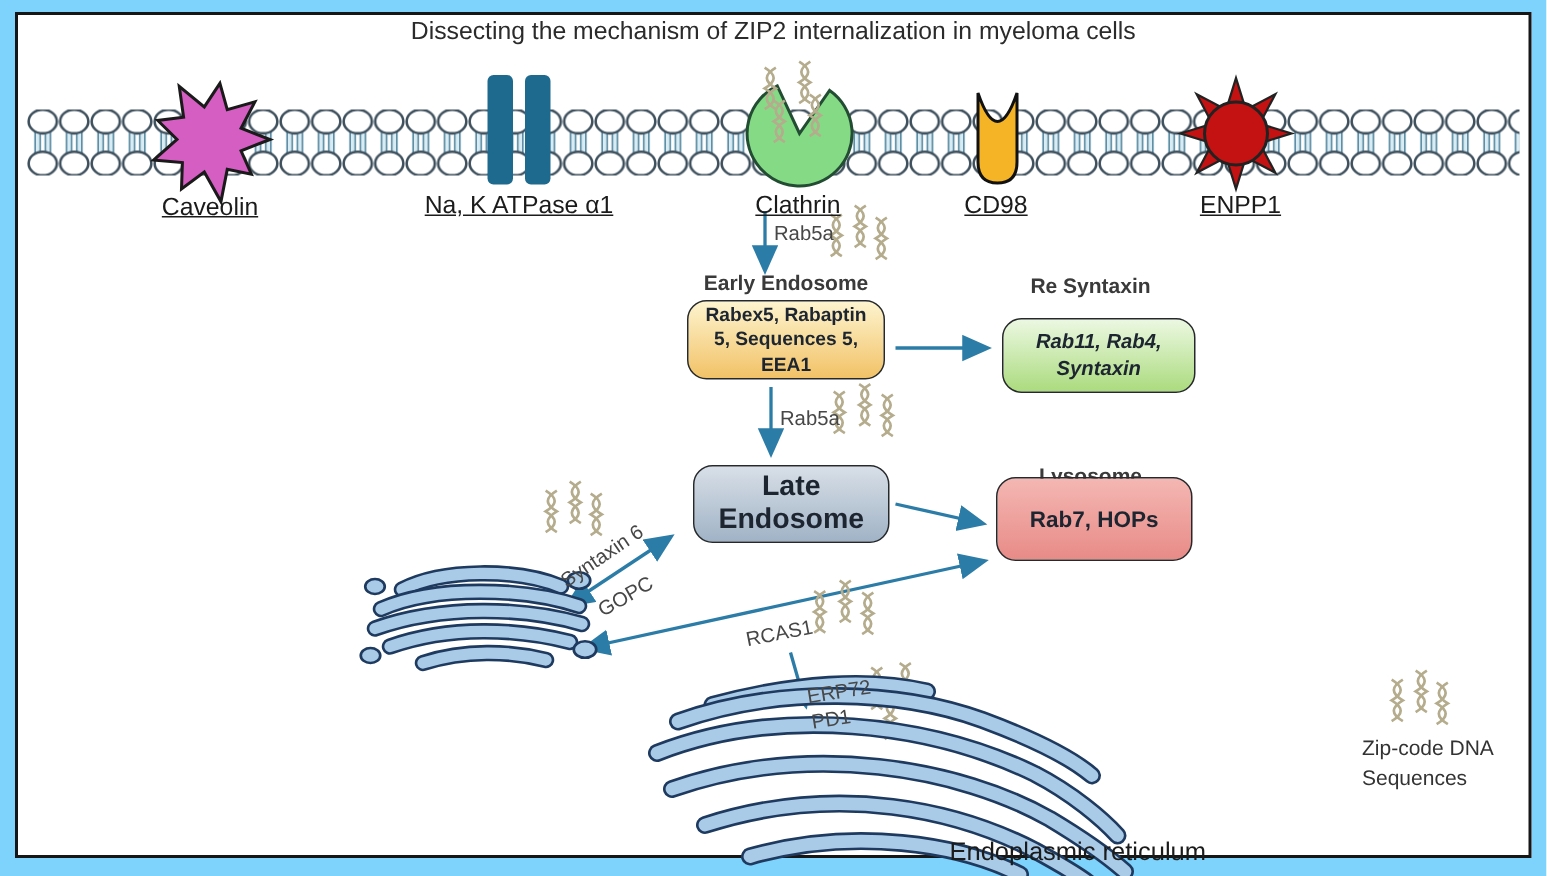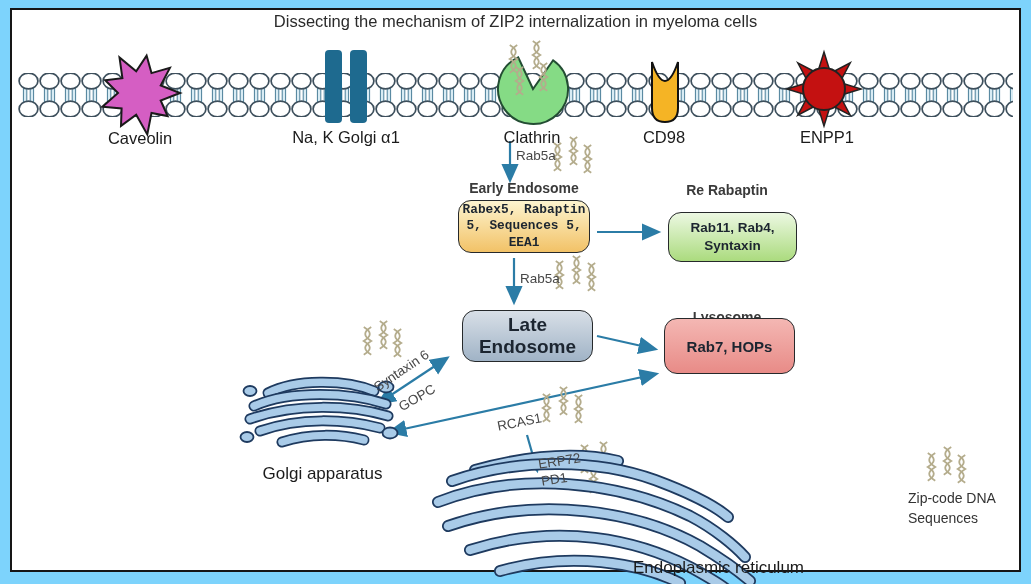--- a/index.html
+++ b/index.html
@@ -3,29 +3,29 @@
 <meta charset="utf-8">
 <style>
   html,body{margin:0;padding:0;background:#ffffff;}
   .stage{position:relative;width:1031px;height:584px;background:#7dd3fc;overflow:hidden;
          font-family:"Liberation Sans", sans-serif;}
   .frame{position:absolute;left:10px;top:8px;width:1011px;height:564px;
          border:2.5px solid #161616;box-sizing:border-box;background:#fff;}
   svg.layer{position:absolute;left:0;top:0;width:1031px;height:584px;}
   .lbl{position:absolute;color:#1b1b1b;white-space:nowrap;}
   .title{left:0;width:1031px;top:12px;text-align:center;font-size:16.5px;font-weight:500;color:#2b2b2b;}
-  .protein-lbl{font-size:16.5px;text-align:center;}
+  .protein-lbl{font-size:16.5px;text-align:center;text-decoration:underline;}
   .small-lbl{font-size:13.5px;color:#474747;}
   .node-lbl{font-size:14px;font-weight:700;color:#3a3a3a;text-align:center;}
   .rot{transform-origin:left top;}
   .box{position:absolute;border:1.7px solid #26292b;border-radius:13px;box-sizing:border-box;
        display:flex;flex-direction:column;align-items:center;justify-content:center;
        font-weight:bold;color:#1c2530;text-align:center;}
-  .box-early{background:linear-gradient(180deg,#fdf4cf 0%,#f2c267 100%);font-size:12.8px;line-height:1.3;font-family:Liberation Mono, monospace;}
-  .box-re{background:linear-gradient(180deg,#ecf8e2 0%,#abdb7e 100%);font-size:13.5px;line-height:1.35;}
+  .box-early{background:linear-gradient(180deg,#fdf4cf 0%,#f2c267 100%);font-size:12.8px;line-height:1.3;}
+  .box-re{background:linear-gradient(180deg,#ecf8e2 0%,#abdb7e 100%);font-size:13.5px;line-height:1.35;font-style:italic;}
   .box-late{background:linear-gradient(180deg,#d8dfe7 0%,#a0b3c6 100%);font-size:19px;}
   .box-lys{background:linear-gradient(180deg,#f4b7b3 0%,#e88b87 100%);font-size:15px;}
   .org-lbl{font-size:17px;color:#1b1b1b;}
   .legend-txt{font-size:14px;color:#333;line-height:1.4;white-space:normal;}
   .org-o{stroke:#1e3a5f;stroke-width:11;fill:none;stroke-linecap:round;}
   .org-i{stroke:#a9cbe8;stroke-width:7.5;fill:none;stroke-linecap:round;}
   .er-o{stroke:#1e3a5f;stroke-width:12;fill:none;stroke-linecap:round;}
   .er-i{stroke:#a9cbe8;stroke-width:8.5;fill:none;stroke-linecap:round;}
   .dna{stroke:#b4ac8c;fill:none;}
   .arrow{stroke:#2b7ca6;stroke-width:2.2;fill:none;}
@@ -158,28 +158,28 @@
       <path class="er-o" d="M448,526 C540,494 640,512 700,546 C725,561 742,574 750,581"></path>
       <path class="er-i" d="M448,526 C540,494 640,512 700,546 C725,561 742,574 750,581"></path>
       <path class="er-o" d="M470,550 C560,521 640,541 690,567 C710,578 720,584 726,589"></path>
       <path class="er-i" d="M470,550 C560,521 640,541 690,567 C710,578 720,584 726,589"></path>
       <path class="er-o" d="M500,571 C570,551 640,563 680,583"></path>
       <path class="er-i" d="M500,571 C570,551 640,563 680,583"></path>
     </g>
   </svg>
 
   <div class="lbl protein-lbl" style="left:80px;top:129px;width:120px;">Caveolin</div>
-  <div class="lbl protein-lbl" style="left:256px;top:128px;width:180px;">Na, K Golgi α1</div>
+  <div class="lbl protein-lbl" style="left:256px;top:128px;width:180px;">Na, K ATPase α1</div>
   <div class="lbl protein-lbl" style="left:472px;top:128px;width:120px;">Clathrin</div>
   <div class="lbl protein-lbl" style="left:614px;top:128px;width:100px;">CD98</div>
   <div class="lbl protein-lbl" style="left:767px;top:128px;width:120px;">ENPP1</div>
 
   <div class="lbl small-lbl" style="left:516px;top:148px;">Rab5a</div>
   <div class="lbl node-lbl" style="left:454px;top:180px;width:140px;">Early Endosome</div>
-  <div class="lbl node-lbl" style="left:657px;top:182px;width:140px;">Re Rabaptin</div>
+  <div class="lbl node-lbl" style="left:657px;top:182px;width:140px;">Re Syntaxin</div>
   <div class="lbl small-lbl" style="left:520px;top:271px;">Rab5a</div>
   <div class="lbl node-lbl" style="left:657px;top:309px;width:140px;">Lysosome</div>
 
   <div class="box box-early" style="left:458px;top:200px;width:132px;height:53px;">
     <div>Rabex5, Rabaptin</div>
     <div>5, Sequences 5,</div>
     <div>EEA1</div>
   </div>
   <div class="box box-re" style="left:668px;top:212px;width:129px;height:50px;">
     <div>Rab11, Rab4,</div>
@@ -191,21 +191,20 @@
   <div class="box box-lys" style="left:664px;top:318px;width:131px;height:56px;">
     <div>Rab7, HOPs</div>
   </div>
 
   <div class="lbl small-lbl rot" style="left:371px;top:382px;transform:rotate(-34deg);">Syntaxin 6</div>
   <div class="lbl small-lbl rot" style="left:396px;top:401px;transform:rotate(-30deg);">GOPC</div>
   <div class="lbl small-lbl rot" style="left:496px;top:419px;transform:rotate(-11deg);">RCAS1</div>
   <div class="lbl small-lbl rot" style="left:537px;top:457px;transform:rotate(-9deg);">ERP72</div>
   <div class="lbl small-lbl rot" style="left:540px;top:474px;transform:rotate(-9deg);">PD1</div>
 
-  <div class="lbl org-lbl" style="left:240px;top:464px;width:165px;text-align:center;">Golgi apparatus</div>
   <div class="lbl legend-txt" style="left:908px;top:489px;width:112px;">
     <div>Zip-code DNA</div>
     <div>Sequences</div>
   </div>
 
   <div class="lbl org-lbl" style="left:633px;top:558px;">Endoplasmic reticulum</div>
 
 </div>
 
 </body></html>

